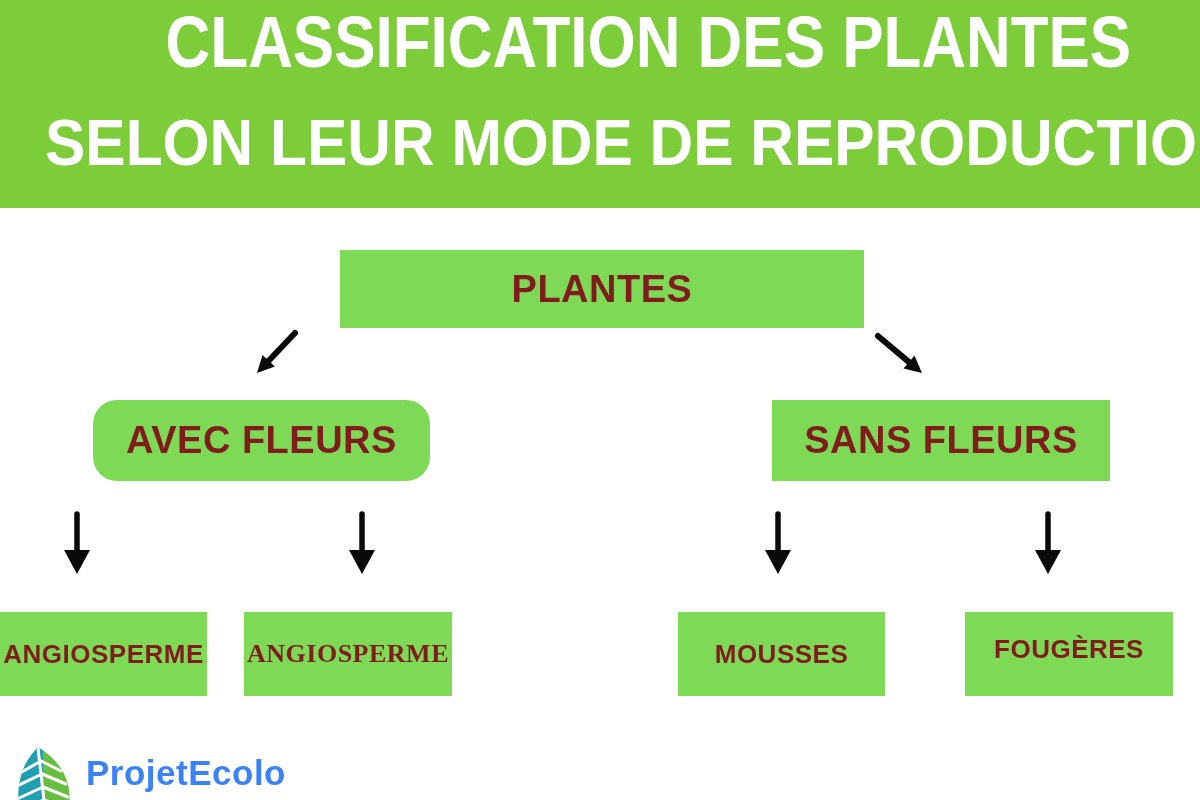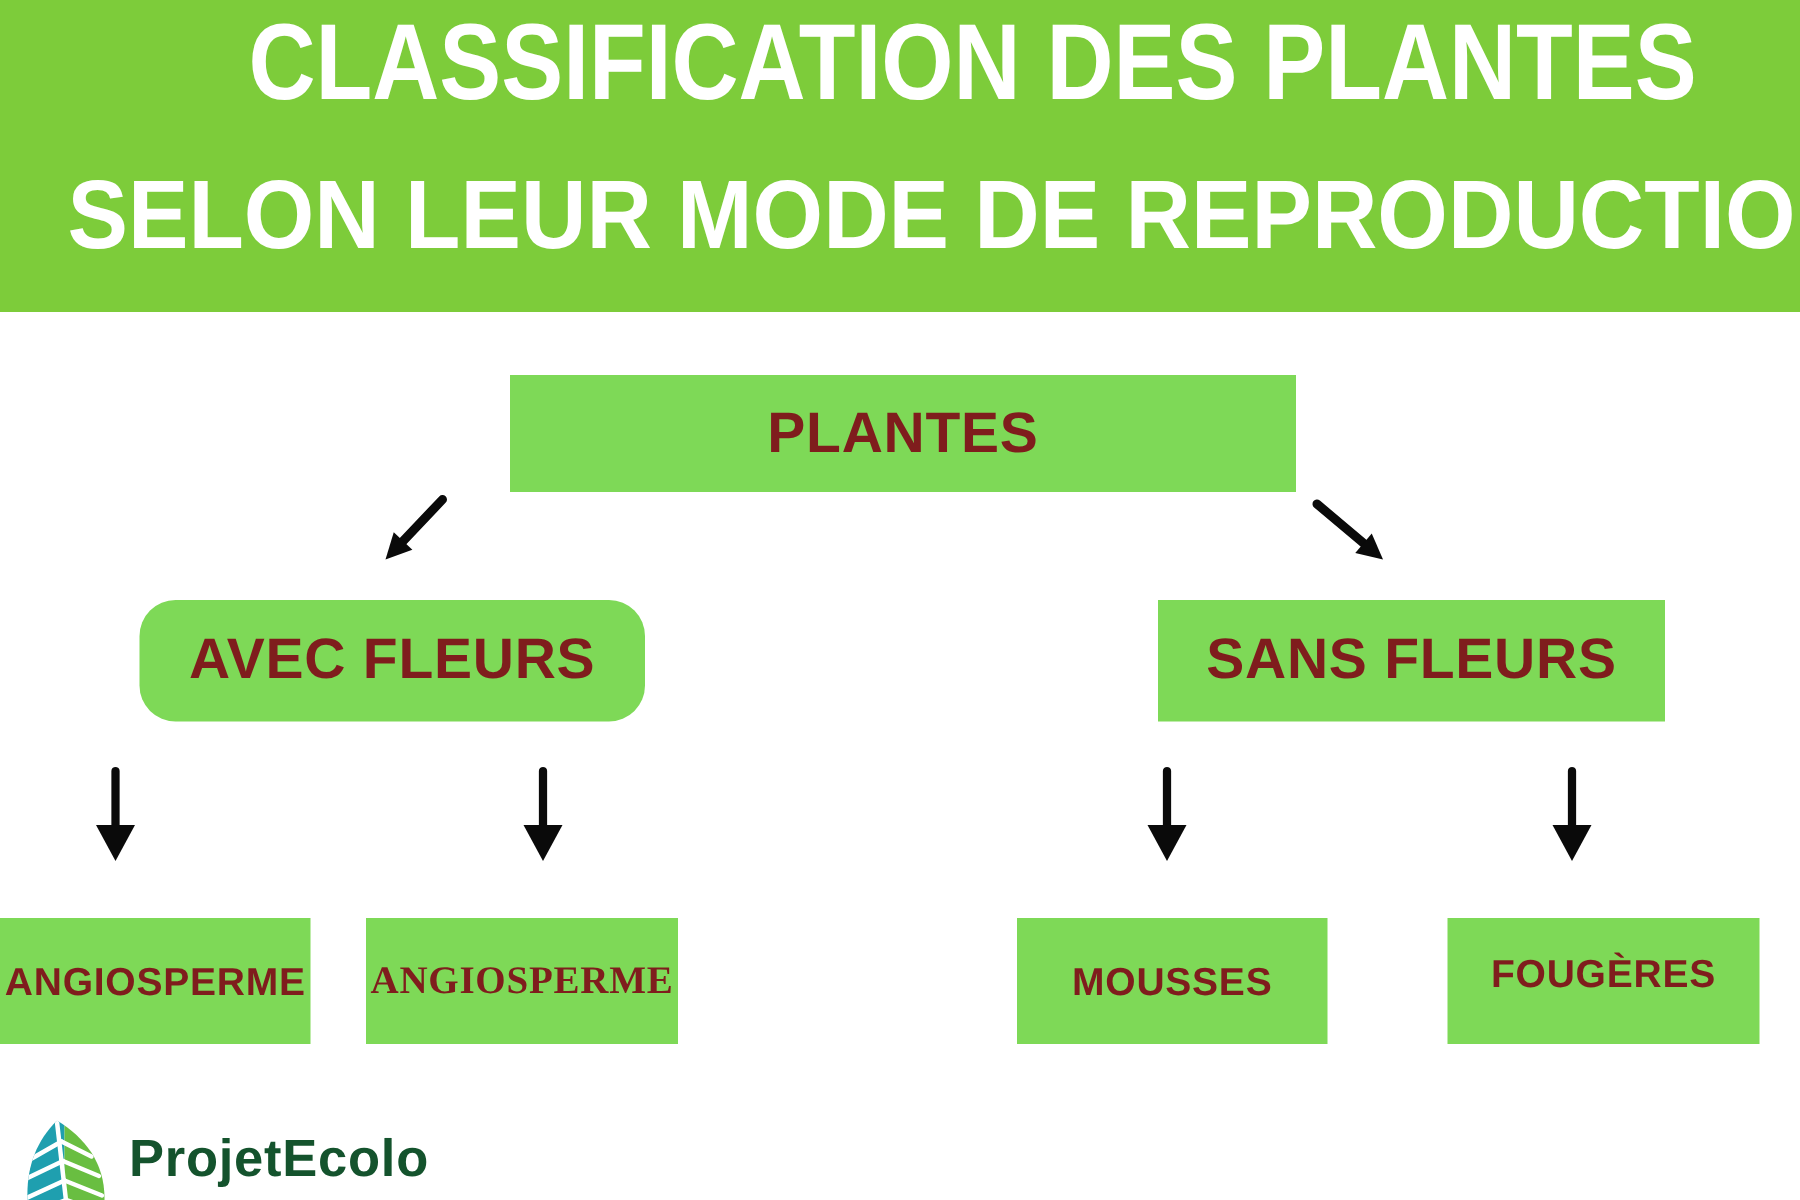--- a/index.html
+++ b/index.html
@@ -35,21 +35,21 @@
   .mou    { left:678px;  width:207px; }
   .fou    { left:965px;  width:208px; }
   .fou    { align-items:flex-start; }
   .fou span { margin-top:22px; }
   
   .arrow { position:absolute; }
   
   .logo-leaf { position:absolute; left:12px; top:747px; }
   .logo-text {
     position:absolute; left:86px; top:753px; font-size:35px; line-height:40px;
-    font-weight:bold; color:#14532d; letter-spacing:0.5px; white-space:nowrap;
+    font-weight:bold; color:#3b82f6; letter-spacing:0.5px; white-space:nowrap;
   }
 </style>
 </head>
 <body>
 
 <div class="canvas">
 
   <div class="header">
     <div class="line line1">
       <span>CLASSIFICATION DES PLANTES</span>

